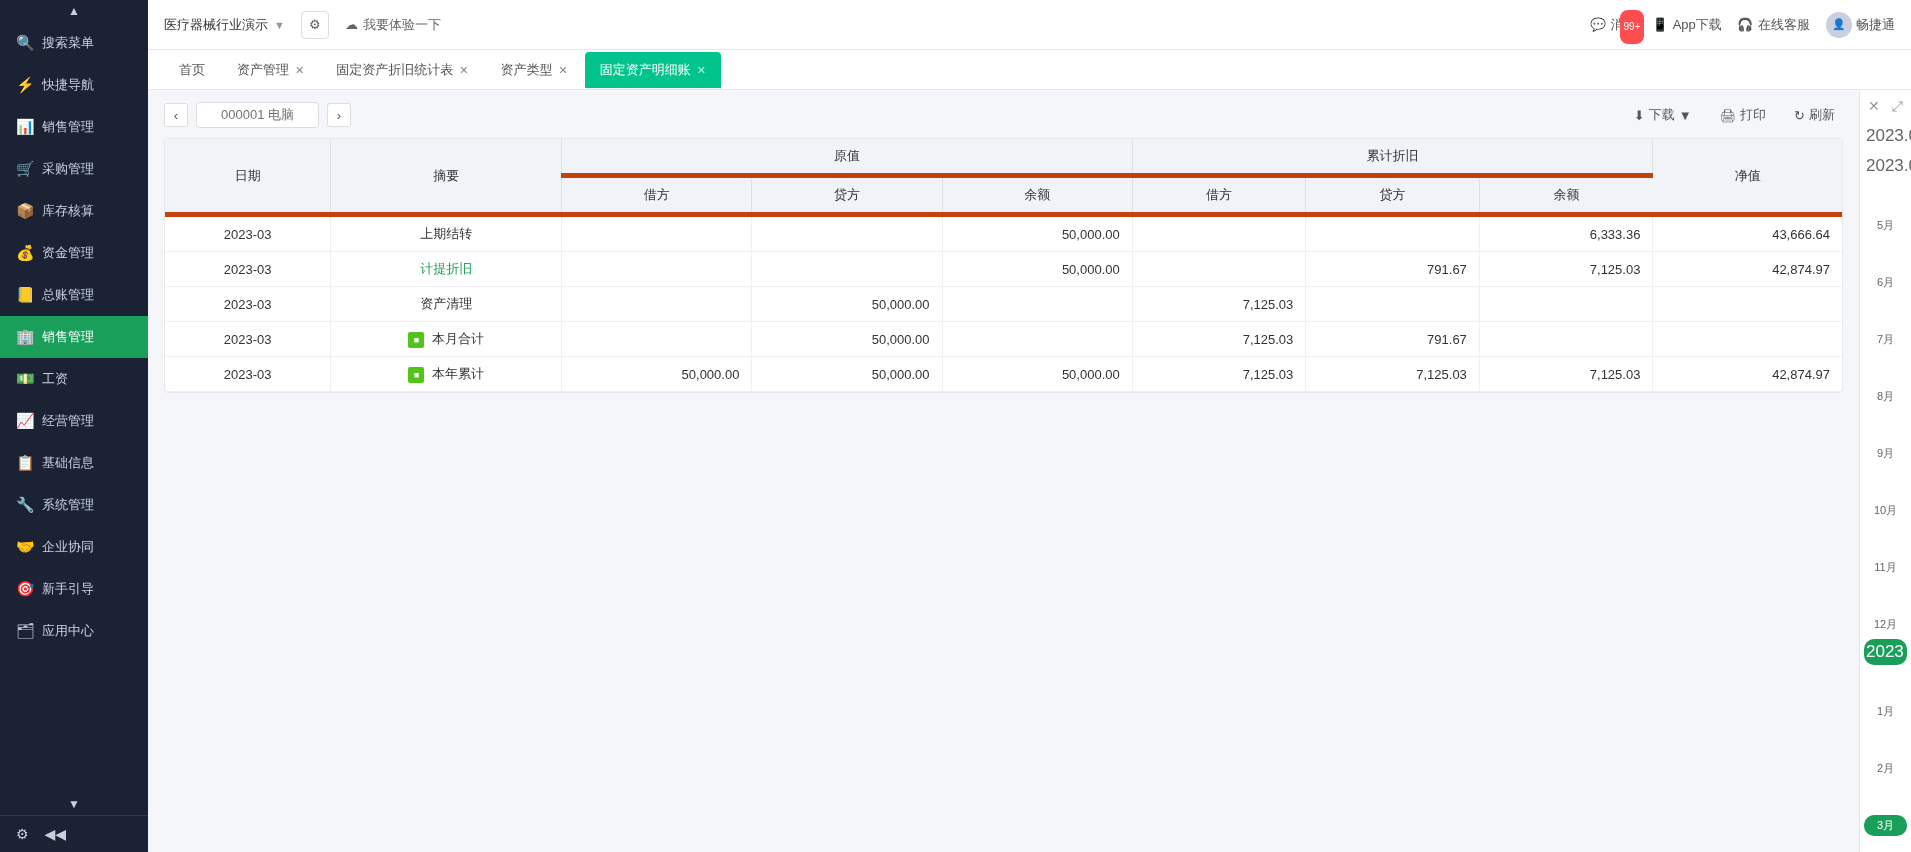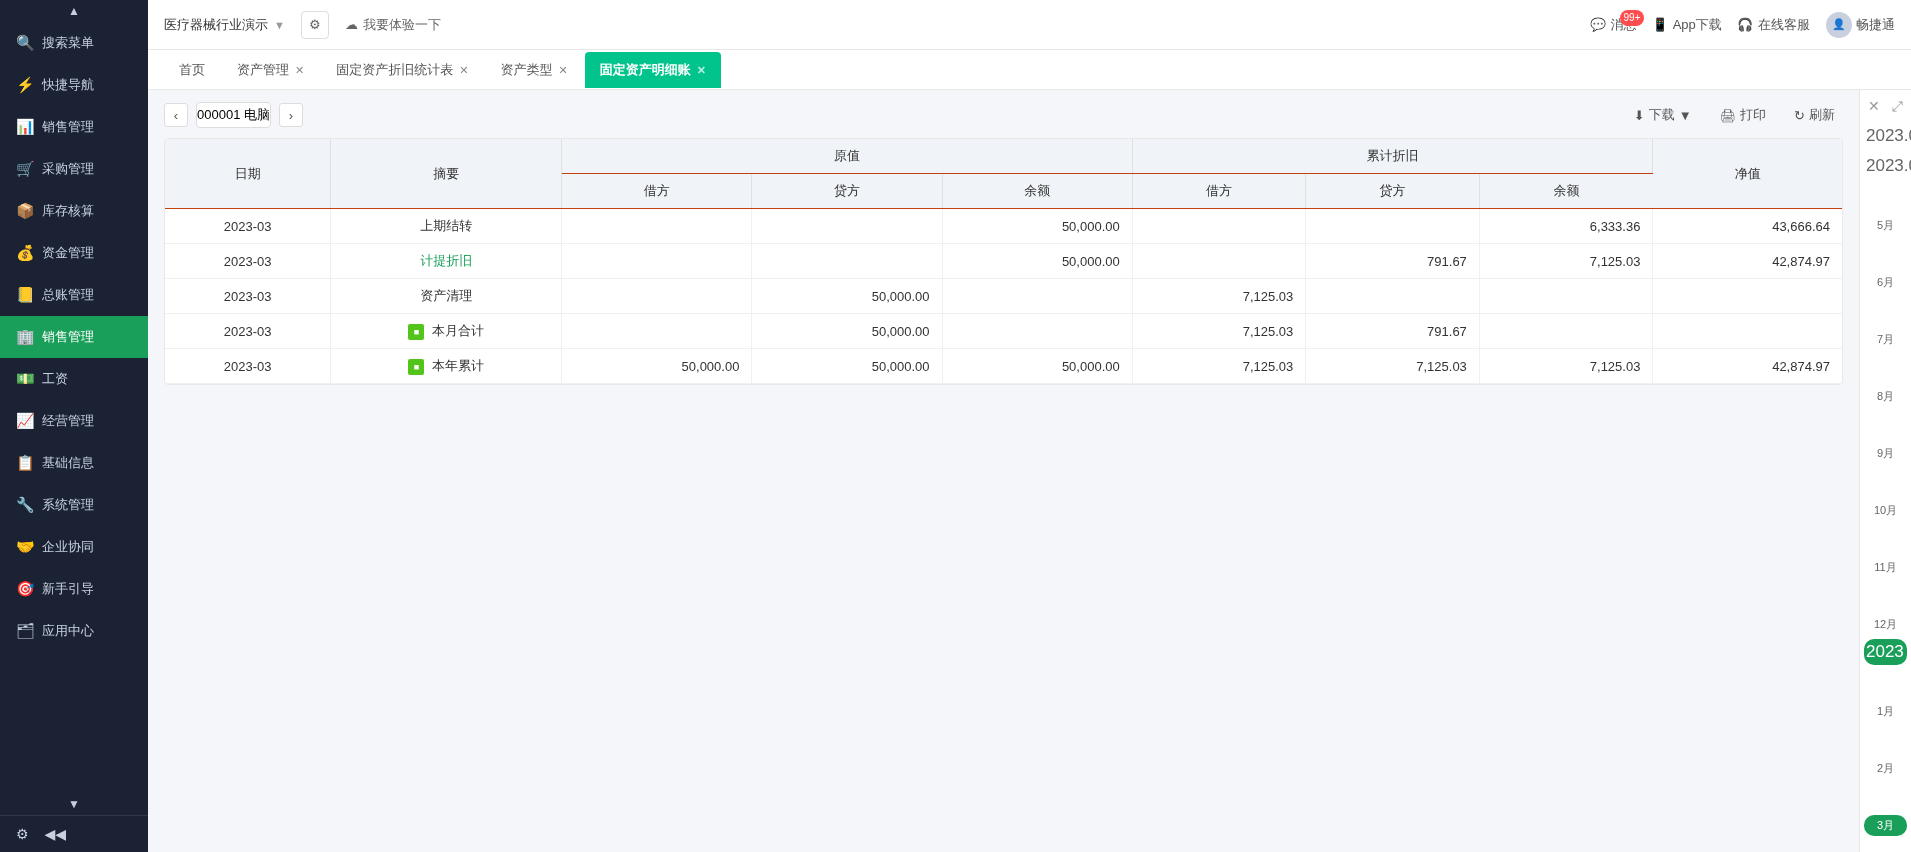--- a/index.html
+++ b/index.html
@@ -121,21 +121,21 @@
       color: #555;
       font-size: 13px;
       cursor: pointer;
       position: relative;
     }
     .badge {
       background: #ff4d4f;
       color: #fff;
       font-size: 10px;
       border-radius: 8px;
-      padding: 1px 4px;
+      padding: 10px 4px;
       position: absolute;
       top: -6px;
       right: -8px;
       line-height: 1.4;
     }
     .avatar-circle {
       width: 26px; height: 26px;
       border-radius: 50%;
       background: #c8d0e0;
       display: flex;
@@ -164,21 +164,21 @@
       border-radius: 4px 4px 0 0;
       cursor: pointer;
       font-size: 13px;
       color: #555;
       border: 1px solid transparent;
       border-bottom: none;
     }
     .tab.active {
       background: #00c48c;
       color: #fff;
-      font-weight: 700;
+      font-weight: 400;
     }
     .tab-close {
       font-size: 11px;
       opacity: 0.7;
       cursor: pointer;
     }
 
     
     .content-area {
       flex: 1;
@@ -208,23 +208,23 @@
       display: flex;
       align-items: center;
       justify-content: center;
       cursor: pointer;
       background: #fff;
       color: #555;
     }
     .asset-nav-tag {
       border: 1px solid #ddd;
       border-radius: 4px;
-      padding: 3px 0;
-      font-size: 13px;
-      color: #000000;
+      padding: 3px 24px;
+      font-size: 13px;
+      color: #737373;
       background: #fff;
     }
     .toolbar-right {
       margin-left: auto;
       display: flex;
       align-items: center;
       gap: 12px;
     }
     .toolbar-btn {
       display: flex;
@@ -248,21 +248,21 @@
       width: 100%;
       border-collapse: collapse;
       font-size: 13px;
     }
     thead tr th {
       background: #f0f4f8;
       padding: 8px 12px;
       text-align: center;
       font-weight: 500;
       color: #333;
-      border-bottom: 1px solid #c2410c;
+      border-bottom: 5px solid #c2410c;
       border-right: 1px solid #e0e0e0;
       white-space: nowrap;
     }
     thead tr th:last-child { border-right: none; }
     tbody tr td {
       padding: 8px 12px;
       text-align: center;
       border-bottom: 1px solid #f0f0f0;
       border-right: 1px solid #f0f0f0;
       color: #333;

